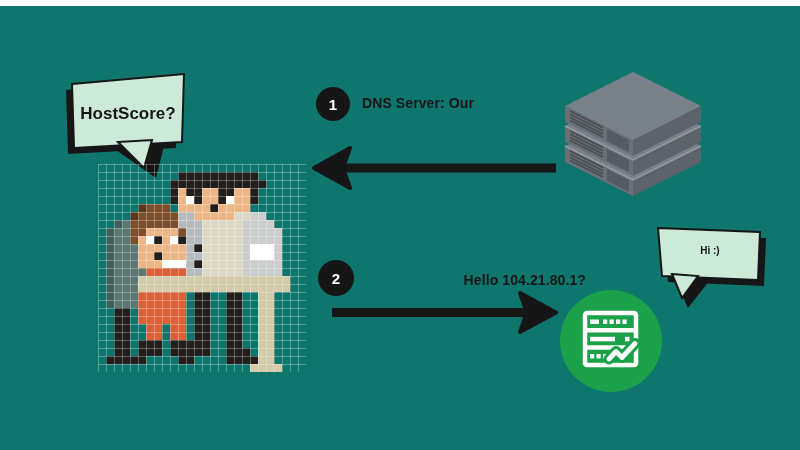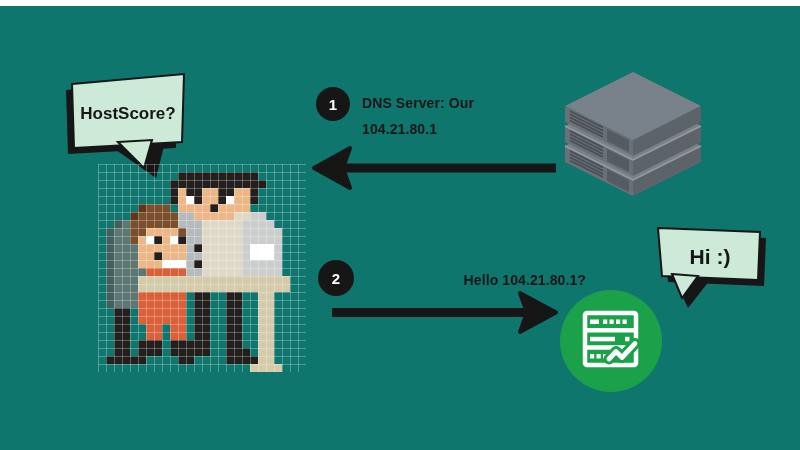--- a/index.html
+++ b/index.html
@@ -10,21 +10,21 @@
     --srv-left:#6a7078;
     --srv-right:#5d636a;
     --srv-slat:#494e55;
   }
   *{margin:0;padding:0;box-sizing:border-box;}
   body{font-family:"Liberation Sans",sans-serif;background:#fff;}
   .canvas{position:relative;width:800px;height:450px;background:#0f766e;overflow:hidden;margin-top:6px;}
   .abs{position:absolute;}
   .bubble-text{position:absolute;font-weight:bold;color:var(--ink);text-align:center;}
   .bubble-text.q{left:70px;top:98px;width:116px;font-size:17px;}
-  .bubble-text.r{left:660px;top:239px;width:100px;font-size:21px;}
+  .bubble-text.r{left:660px;top:239px;width:100px;font-size:10px;}
   .badge{position:absolute;background:var(--ink);border-radius:50%;color:#fff;
          display:flex;align-items:center;justify-content:center;font-weight:bold;font-size:15px;}
   .badge.b1{left:316px;top:81px;width:34px;height:34px;}
   .badge.b2{left:318px;top:254px;width:36px;height:36px;}
   .step-text{position:absolute;font-weight:bold;color:var(--ink);font-size:14px;line-height:26px;letter-spacing:.1px;}
   .step-text.t1{left:362px;top:84px;width:210px;}
   .step-text.t2{left:366px;top:261px;width:220px;text-align:right;}
   .fill-bubble{fill:var(--bubble-green);stroke:var(--ink);stroke-width:2;}
   .fill-ink{fill:var(--ink);}
   .srv-top{fill:var(--srv-top);}
@@ -502,21 +502,20 @@
         <line x1="0" y1="192" x2="208" y2="192" stroke="rgba(255,255,255,0.28)" stroke-width="1"></line>
         <line x1="200" y1="0" x2="200" y2="208" stroke="rgba(255,255,255,0.28)" stroke-width="1"></line>
         <line x1="0" y1="200" x2="208" y2="200" stroke="rgba(255,255,255,0.28)" stroke-width="1"></line>
         <line x1="208" y1="0" x2="208" y2="208" stroke="rgba(255,255,255,0.28)" stroke-width="1"></line>
         <line x1="0" y1="208" x2="208" y2="208" stroke="rgba(255,255,255,0.28)" stroke-width="1"></line>
       </svg></div>
 
   <div class="badge b1">1</div>
   <div class="step-text t1">
     <div>DNS Server: Our</div>
-    <div>104.21.80.1</div>
   </div>
   <svg class="abs" style="left:308px;top:138px;" width="252" height="48">
     <rect class="fill-ink" x="34" y="19.5" width="214" height="9"></rect>
     <polygon class="fill-ink" points="6,24 42,4 35,24 42,44" stroke="#161616" stroke-width="4" stroke-linejoin="round"></polygon>
   </svg>
 
   <svg class="abs" style="left:553px;top:60px;" width="160" height="140">
 
     <g>
       <polygon class="srv-top" points="80,46 148,80 80,114 12,80"></polygon>

